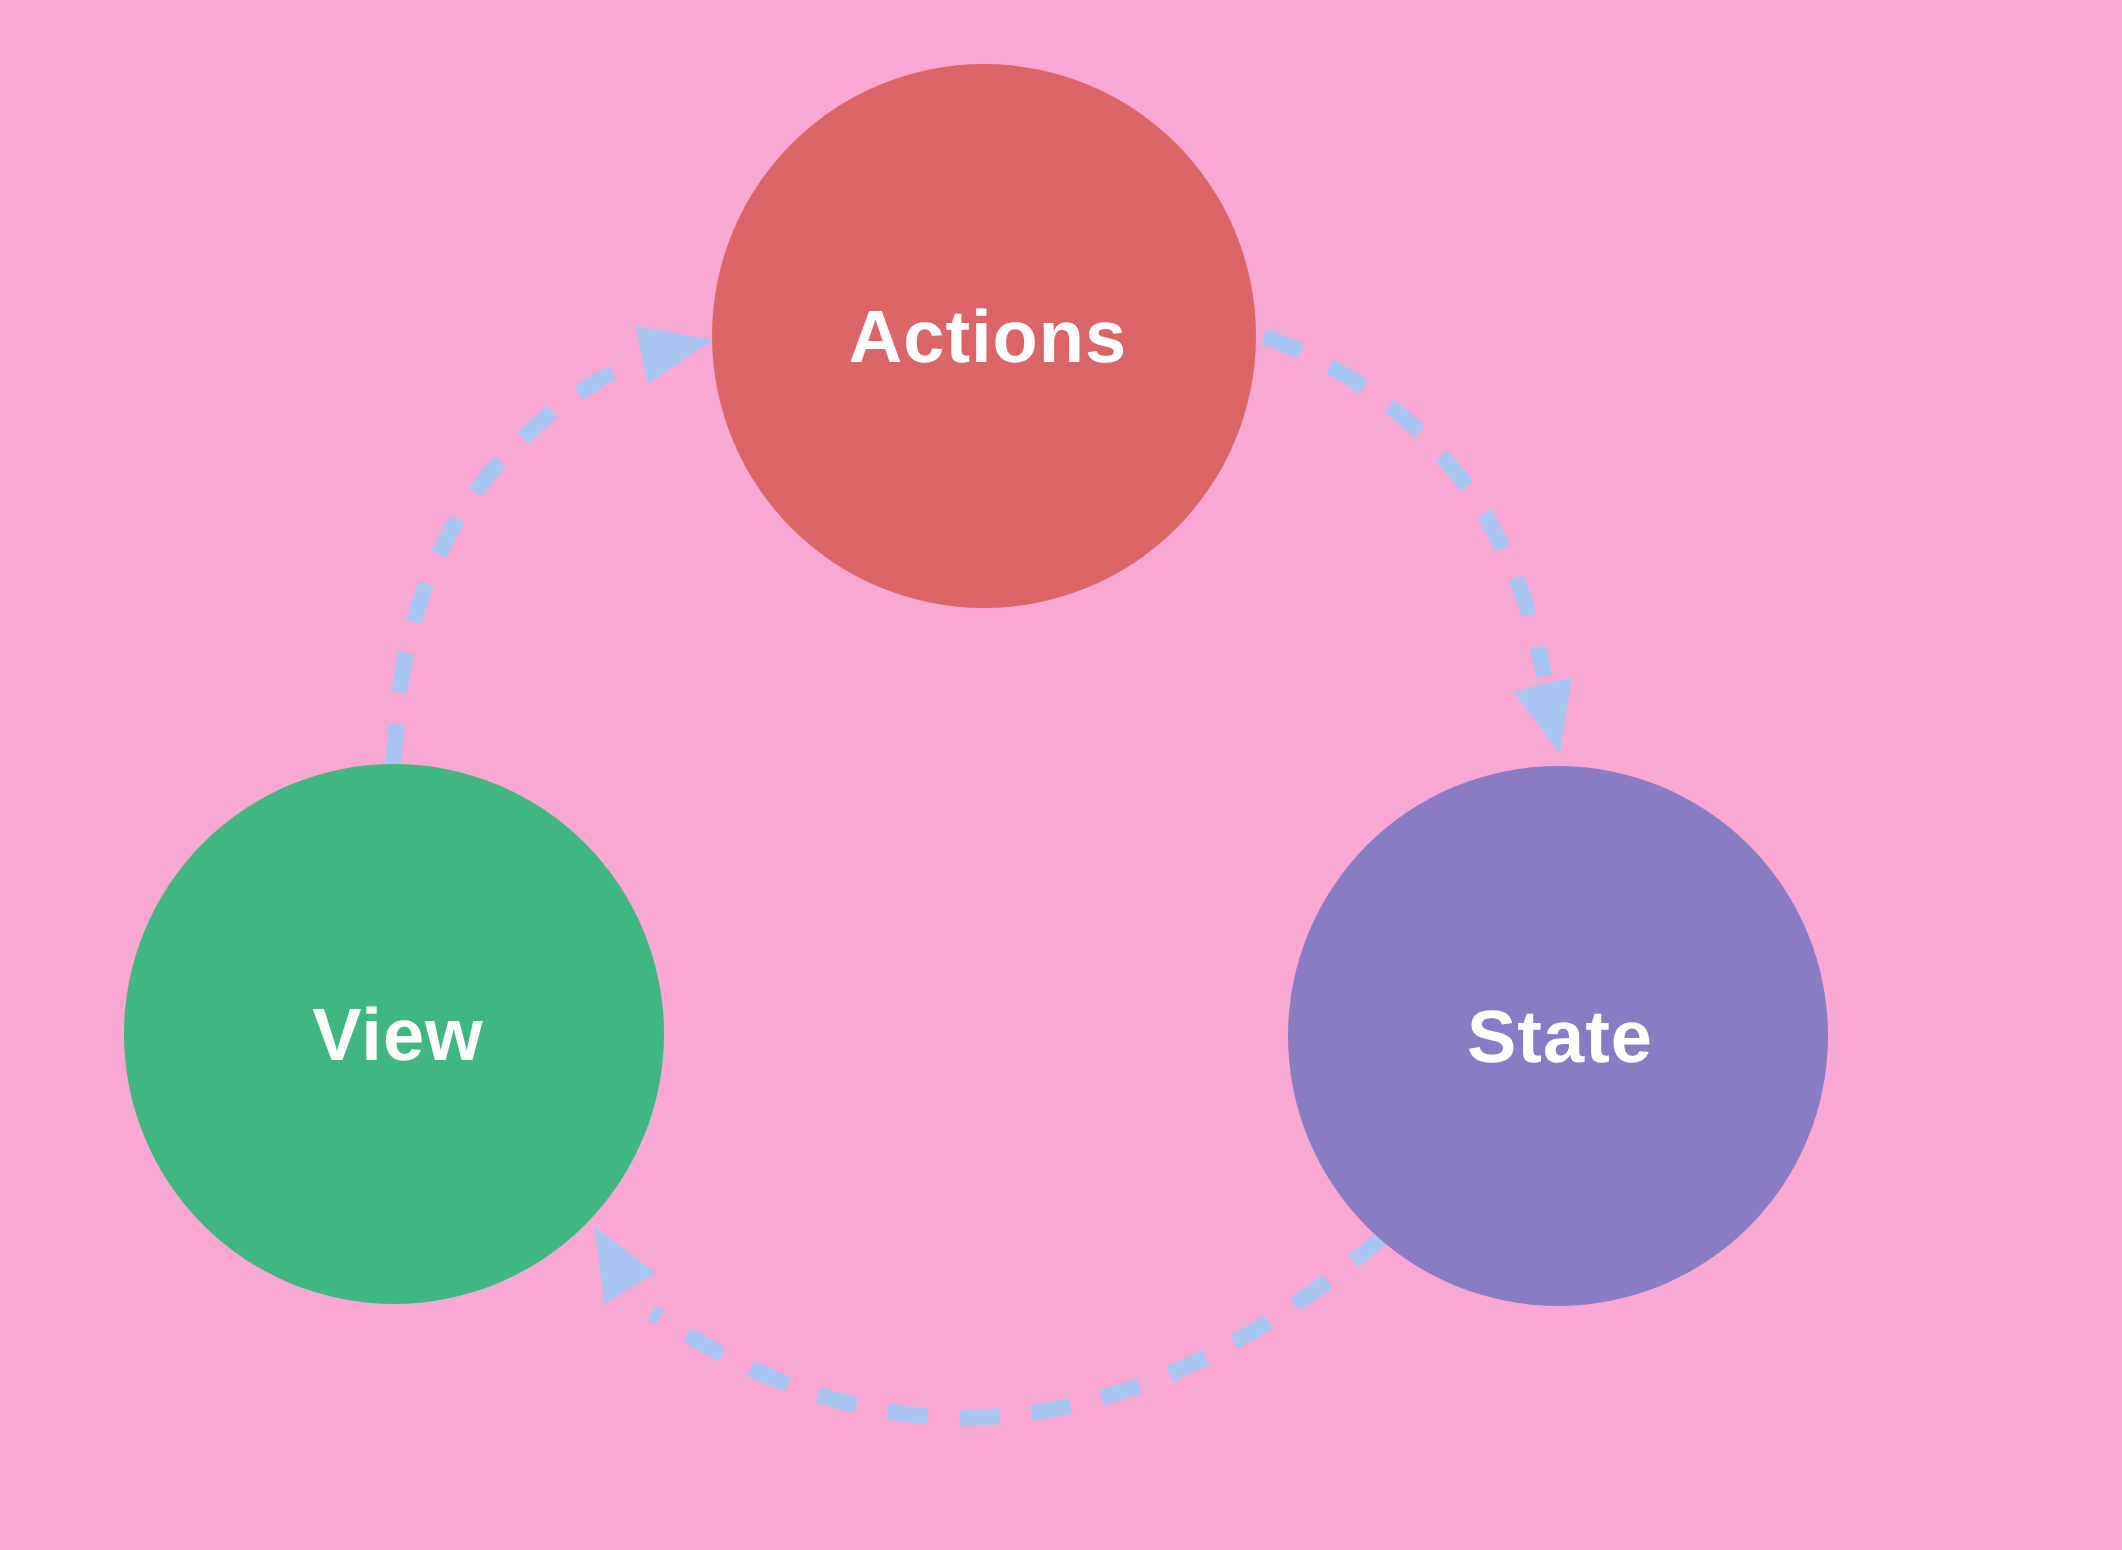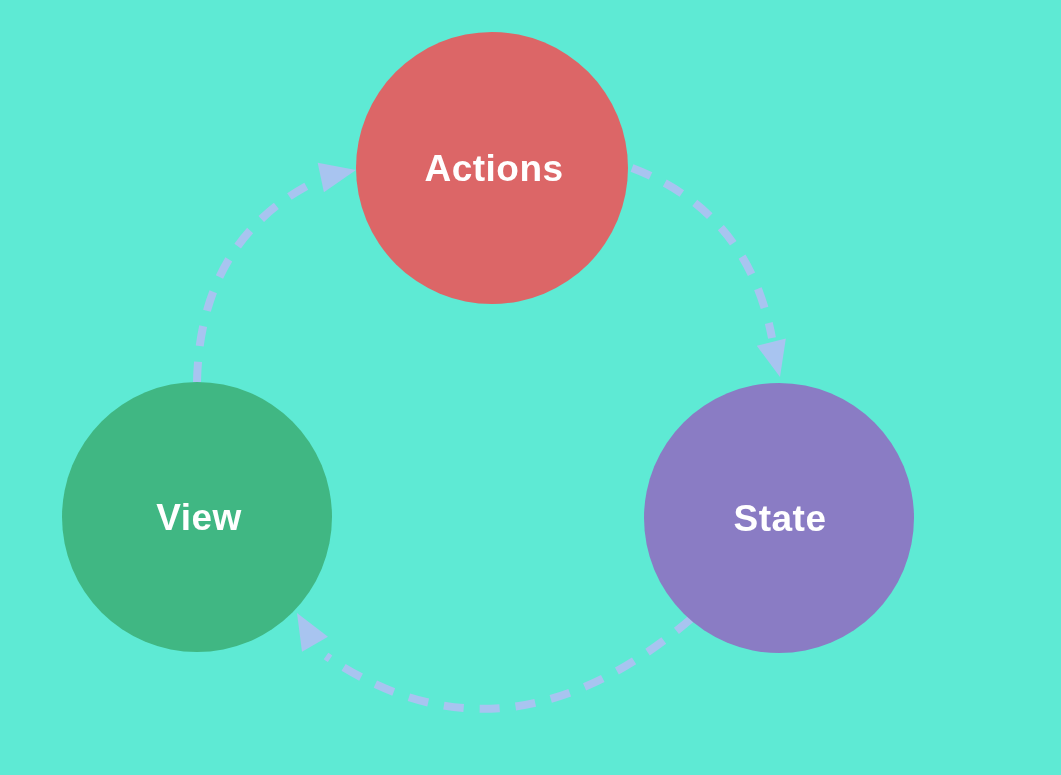--- a/index.html
+++ b/index.html
@@ -4,21 +4,21 @@
 <style>
   html, body {
     margin: 0;
     padding: 0;
     background: #ffffff;
   }
   .stage {
     position: relative;
     width: 1061px;
     height: 775px;
-    background: #5eead4;
+    background: #f9a8d4;
     overflow: hidden;
   }
   svg { display: block; }
   .node-label {
     font-family: "Liberation Sans", "DejaVu Sans", sans-serif;
     font-weight: 700;
     font-size: 37px;
     letter-spacing: 0.5px;
     fill: #ffffff;
     text-anchor: middle;

